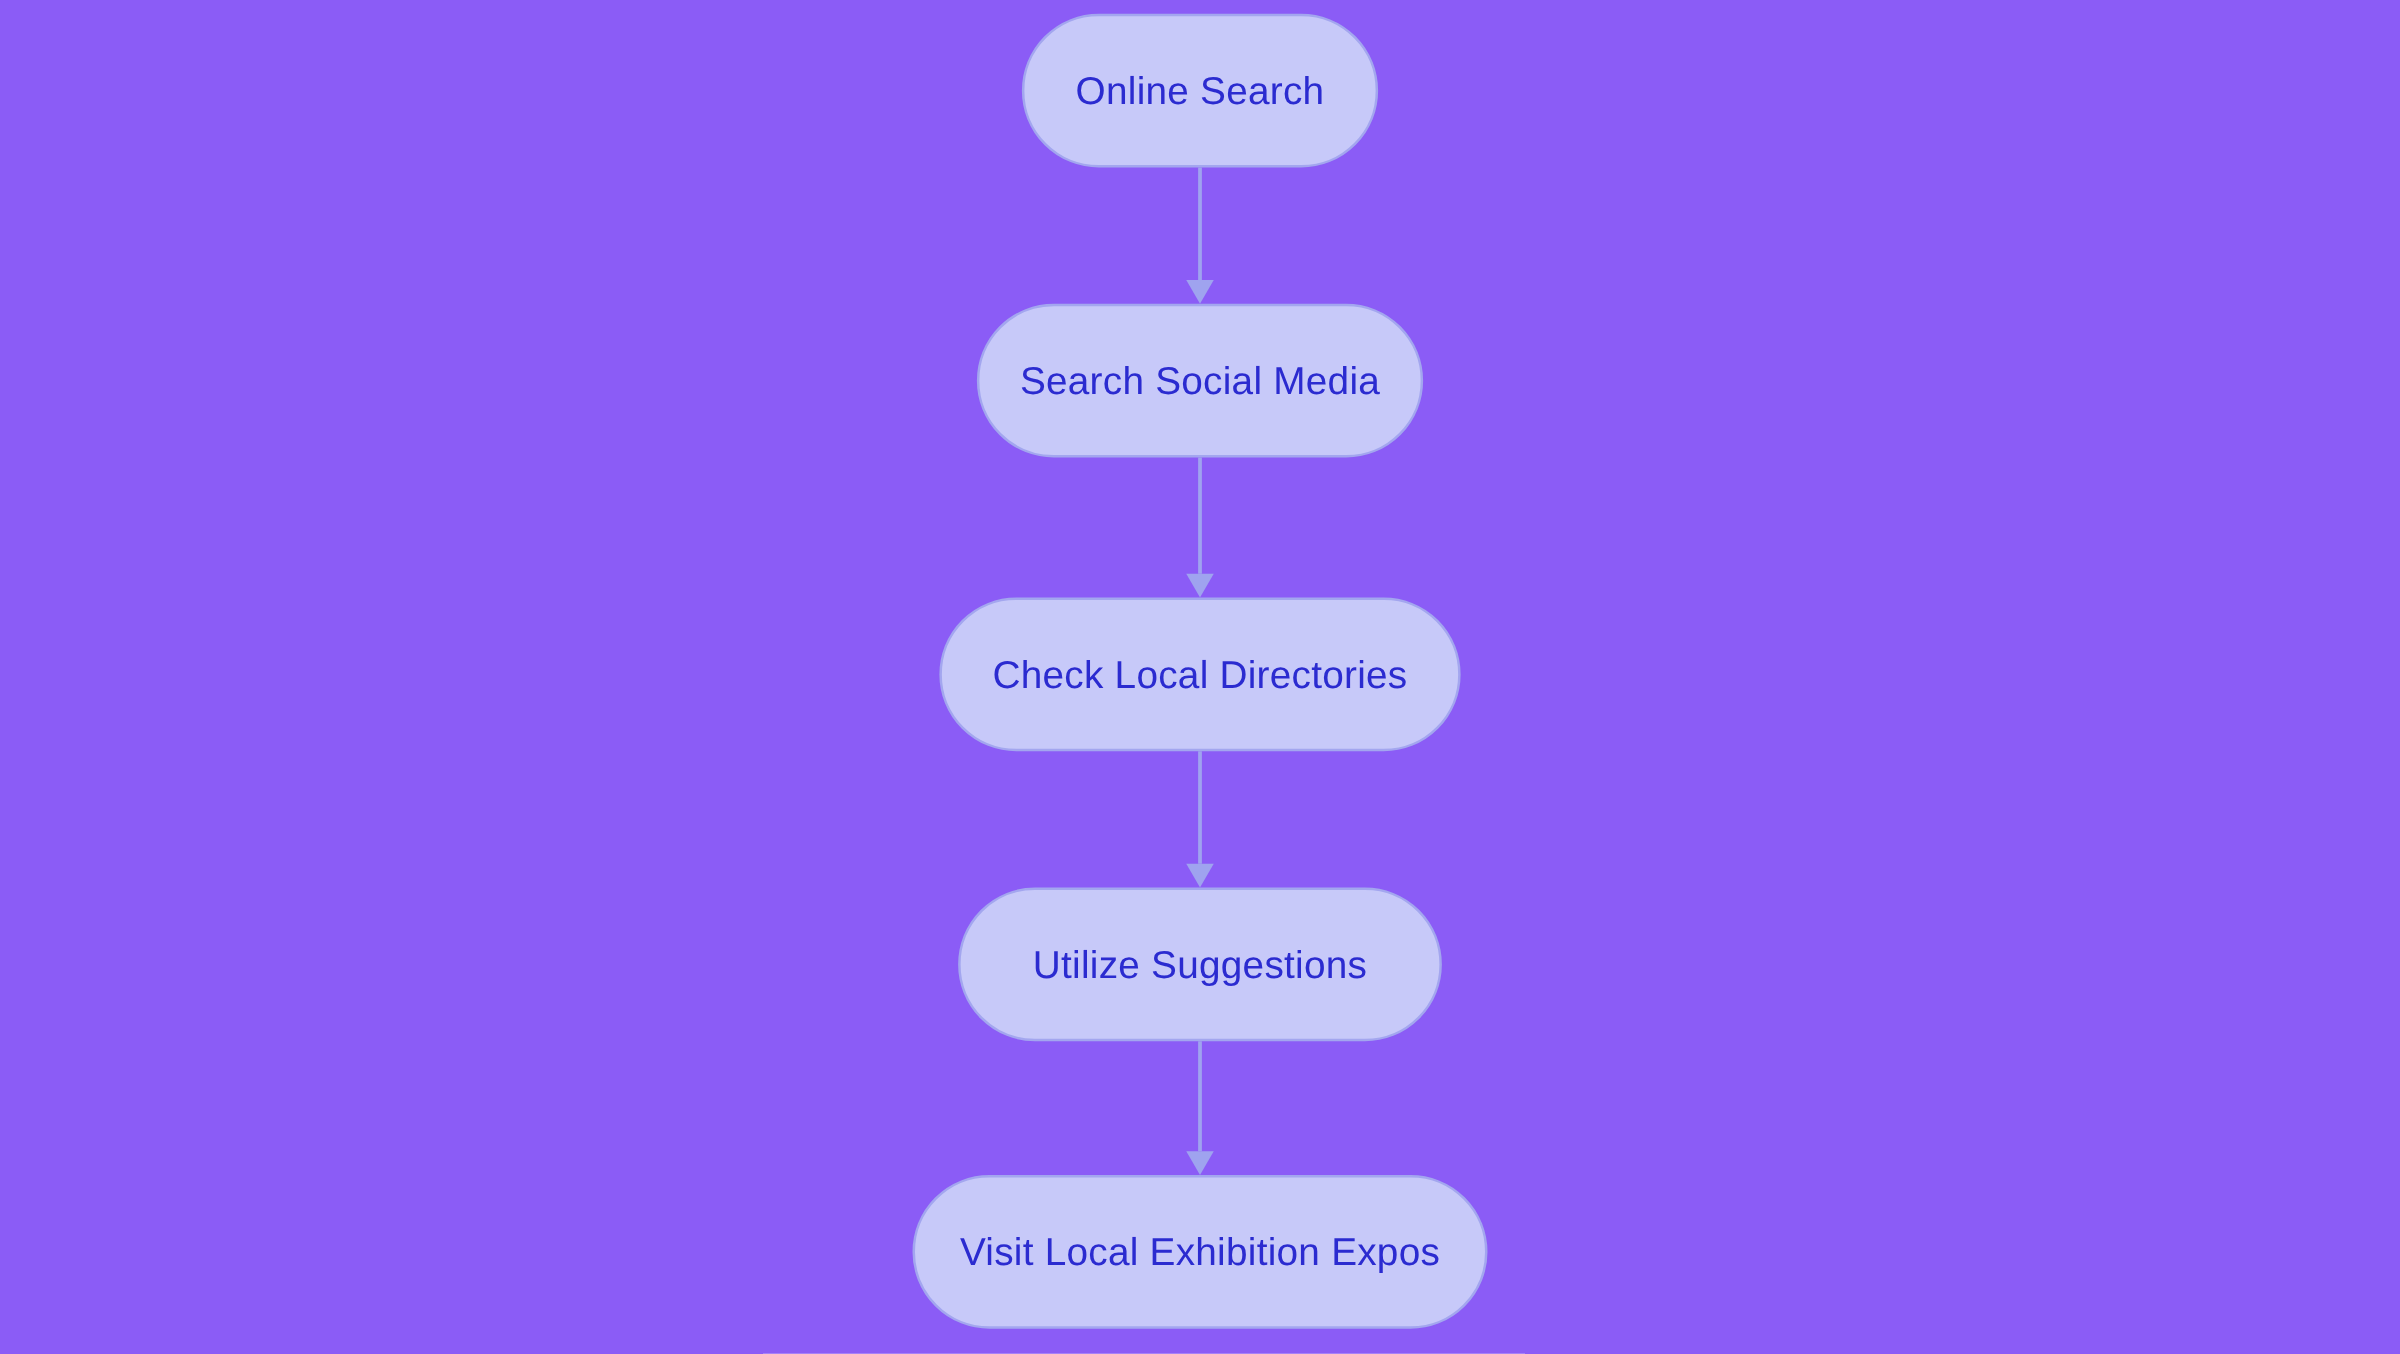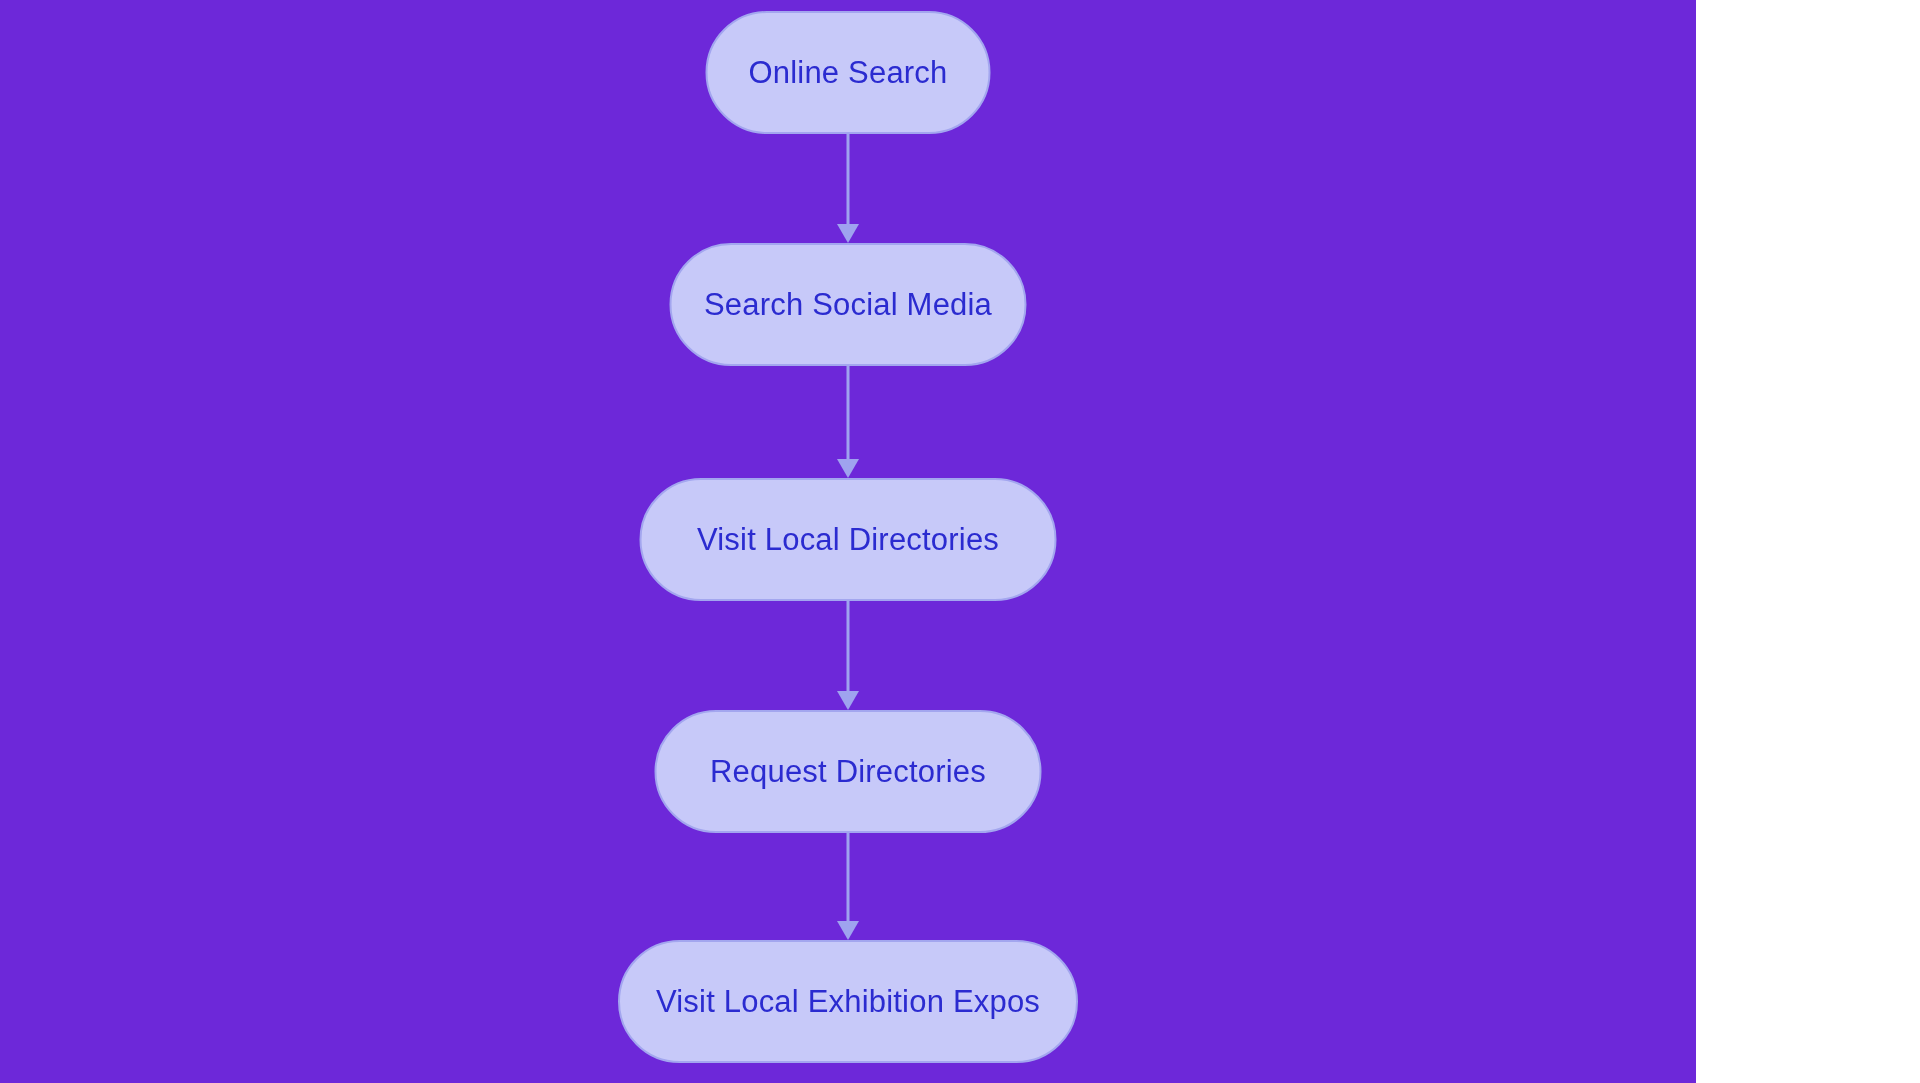--- a/index.html
+++ b/index.html
@@ -10,23 +10,23 @@
   }
   body {
     width: 1920px;
     height: 1083px;
     overflow: hidden;
     font-family: "Liberation Sans", sans-serif;
   }
 
   #flowchart-canvas {
     position: relative;
-    width: 1696px;
+    width: 1920px;
     height: 1083px;
-    background: #6d28d9;
+    background: #8b5cf6;
     text-align: right;
   }
 
   
   .flow-node {
     position: absolute;
     box-sizing: border-box;
     height: 123px;
     border-radius: 62px;
     background: #c7c9f9;
@@ -111,30 +111,30 @@
   <div class="flow-node node-2">
     <span class="flow-node-label">Search Social Media</span>
   </div>
 
   <div class="flow-connector connector-2">
     <div class="connector-line"></div>
     <div class="connector-arrowhead"></div>
   </div>
 
   <div class="flow-node node-3">
-    <span class="flow-node-label">Visit Local Directories</span>
+    <span class="flow-node-label">Check Local Directories</span>
   </div>
 
   <div class="flow-connector connector-3">
     <div class="connector-line"></div>
     <div class="connector-arrowhead"></div>
   </div>
 
   <div class="flow-node node-4">
-    <span class="flow-node-label">Request Directories</span>
+    <span class="flow-node-label">Utilize Suggestions</span>
   </div>
 
   <div class="flow-connector connector-4">
     <div class="connector-line"></div>
     <div class="connector-arrowhead"></div>
   </div>
 
   <div class="flow-node node-5">
     <span class="flow-node-label">Visit Local Exhibition Expos</span>
   </div>

